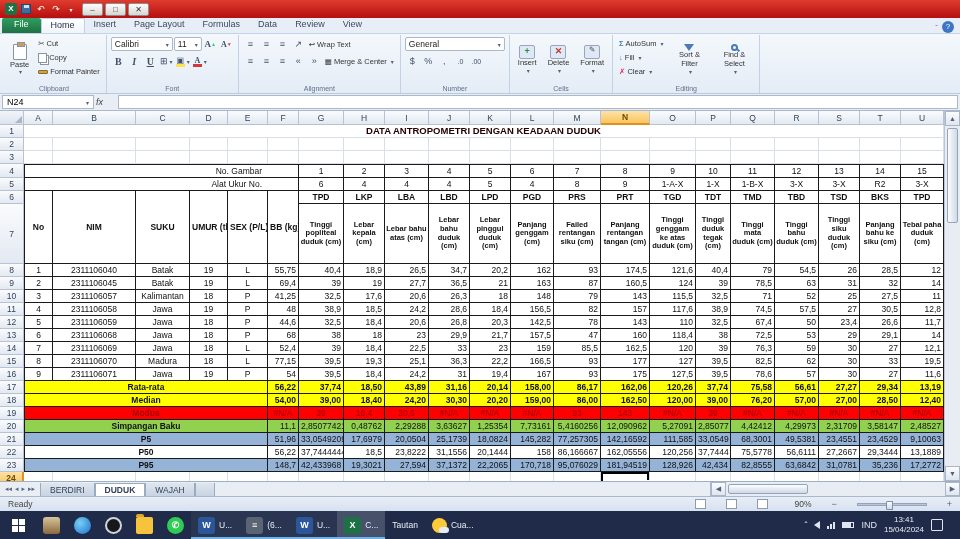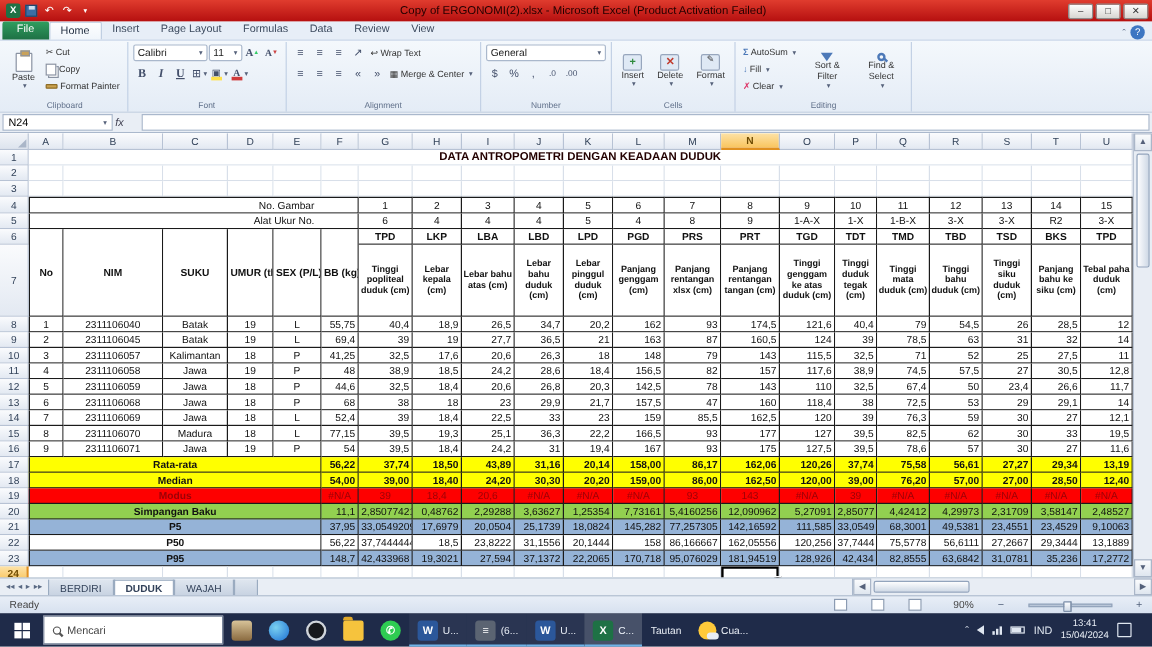--- a/index.html
+++ b/index.html
@@ -159,21 +159,20 @@
   <div class="titlebar">
     <div class="qat">
       <span class="xlogo">X</span>
       <span class="qicon">
           <span class="floppy"></span>
         </span>
       <span class="qicon">↶</span>
       <span class="qicon">↷</span>
       <span class="qicon" style="font-size:6px">▾</span>
     </div>
-    <div class="title">Copy of ERGONOMI(2).xlsx  -  Microsoft Excel (Product Activation Failed)</div>
     <div class="winbtns">
       <div class="winbtn">–</div>
       <div class="winbtn">□</div>
       <div class="winbtn">✕</div>
     </div>
   </div>
 
   <div class="tabrow">
     <div class="filetab">File</div>
     <div id="rtabs" style="display:flex">
@@ -536,21 +535,21 @@
               <td class="b hd">TPD</td>
             </tr>
             <tr class="tall">
               <th class="rowhdr ">7</th>
               <td class="b hd wrap">Tinggi popliteal duduk (cm)</td>
               <td class="b hd wrap">Lebar kepala (cm)</td>
               <td class="b hd wrap">Lebar bahu atas (cm)</td>
               <td class="b hd wrap">Lebar bahu duduk (cm)</td>
               <td class="b hd wrap">Lebar pinggul duduk (cm)</td>
               <td class="b hd wrap">Panjang genggam (cm)</td>
-              <td class="b hd wrap">Panjang rentangan xlsx (cm)</td>
+              <td class="b hd wrap">Failed rentangan siku (cm)</td>
               <td class="b hd wrap">Panjang rentangan tangan (cm)</td>
               <td class="b hd wrap">Tinggi genggam ke atas duduk (cm)</td>
               <td class="b hd wrap">Tinggi duduk tegak (cm)</td>
               <td class="b hd wrap">Tinggi mata duduk (cm)</td>
               <td class="b hd wrap">Tinggi bahu duduk (cm)</td>
               <td class="b hd wrap">Tinggi siku duduk (cm)</td>
               <td class="b hd wrap">Panjang bahu ke siku (cm)</td>
               <td class="b hd wrap">Tebal paha duduk (cm)</td>
             </tr>
             <tr>
@@ -845,21 +844,21 @@
               <td class="b ra green">2,85077</td>
               <td class="b ra green">4,42412</td>
               <td class="b ra green">4,29973</td>
               <td class="b ra green">2,31709</td>
               <td class="b ra green">3,58147</td>
               <td class="b ra green">2,48527</td>
             </tr>
             <tr>
               <th class="rowhdr ">21</th>
               <td class="b bl slbl blue" colspan="5">P5</td>
-              <td class="b ra blue">37,95</td>
+              <td class="b ra blue">51,96</td>
               <td class="b ra blue">33,0549209</td>
               <td class="b ra blue">17,6979</td>
               <td class="b ra blue">20,0504</td>
               <td class="b ra blue">25,1739</td>
               <td class="b ra blue">18,0824</td>
               <td class="b ra blue">145,282</td>
               <td class="b ra blue">77,257305</td>
               <td class="b ra blue">142,16592</td>
               <td class="b ra blue">111,585</td>
               <td class="b ra blue">33,0549</td>
@@ -983,24 +982,20 @@
 
   <div class="taskbar">
     <div class="startbtn">
       <span class="winlogo">
           <span></span>
           <span></span>
           <span></span>
           <span></span>
         </span>
     </div>
-    <div class="searchbox">
-      <span class="maggy"></span>
-      <span>Mencari</span>
-    </div>
     <div id="tapps" class="tapps">
         <div class="tapp">
           <span class="aic ic-photos"></span>
         </div>
         <div class="tapp">
           <span class="aic ic-edge"></span>
         </div>
         <div class="tapp">
           <span class="aic ic-obs"></span>
         </div>

